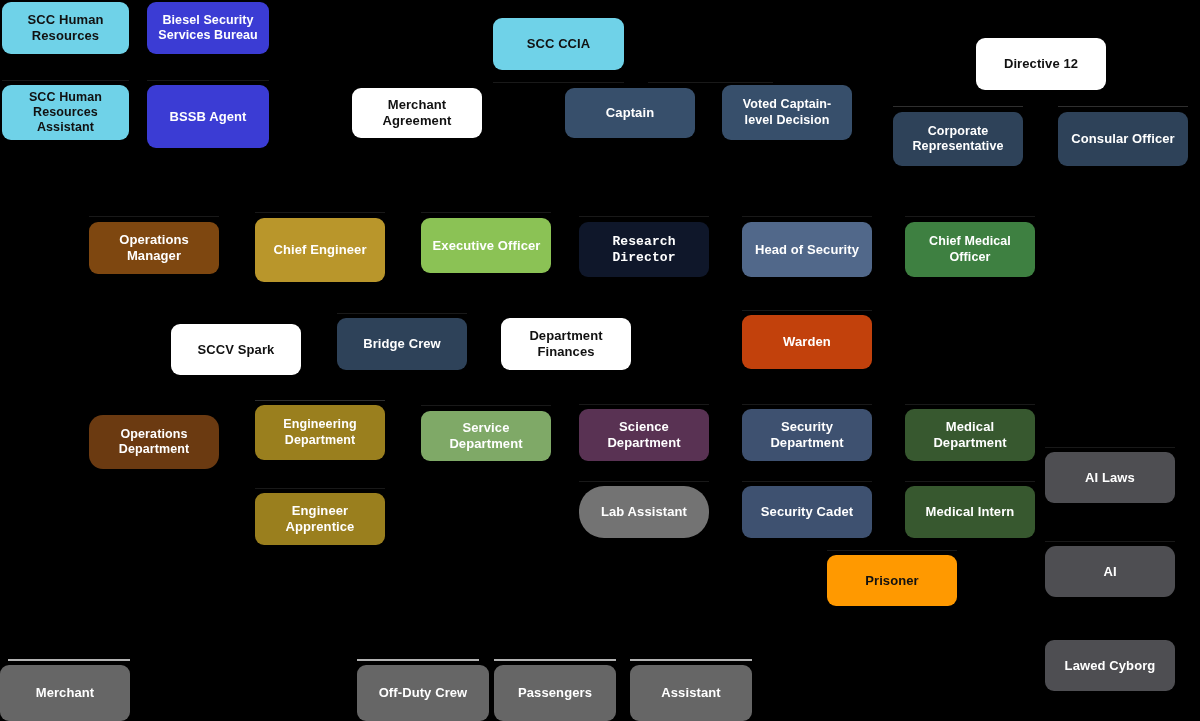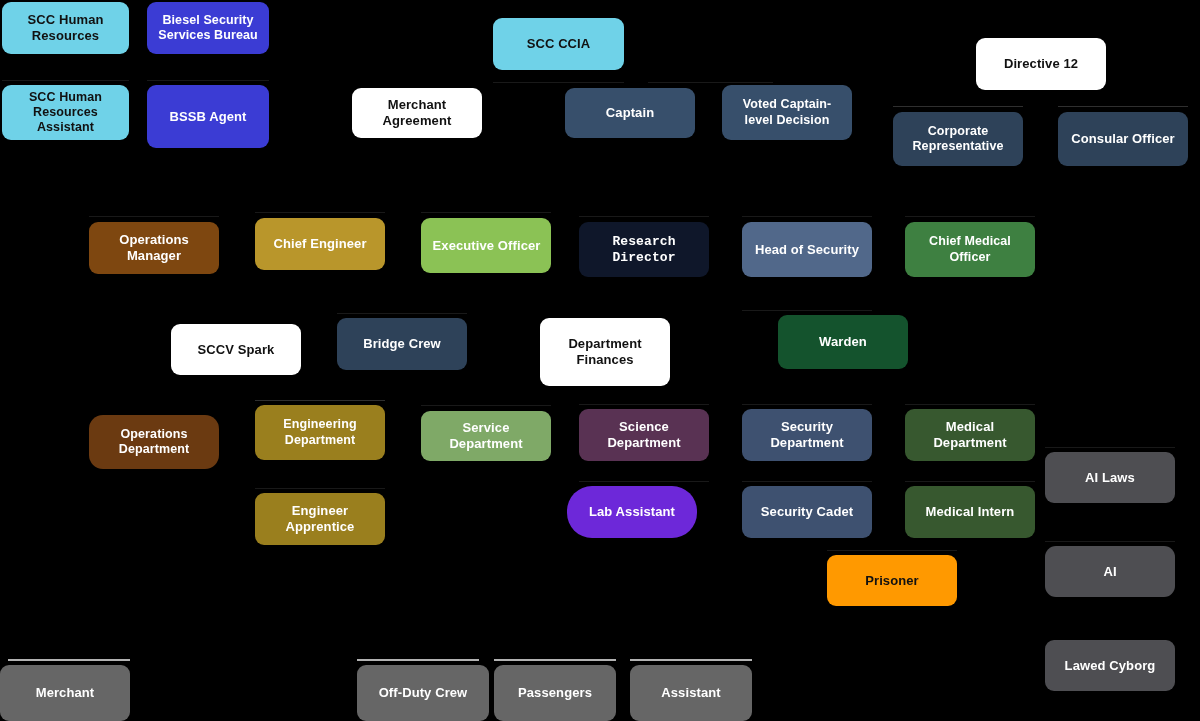--- a/index.html
+++ b/index.html
@@ -73,38 +73,38 @@
     <div class="node dark-text" style="left: 493px; top: 2px; width: 131px; height: 52px; background: rgb(111, 210, 232); margin-top: 16px;">SCC CCIA</div>
     <div class="node dark-text" style="left: 976px; top: 38px; width: 130px; height: 52px; background: rgb(255, 255, 255);">Directive 12</div>
     <div class="node dark-text small" style="left: 2px; top: 85px; width: 127px; height: 55px; background: rgb(111, 210, 232);">SCC Human Resources Assistant</div>
     <div class="node" style="left: 147px; top: 85px; width: 122px; height: 63px; background: rgb(59, 60, 212);">BSSB Agent</div>
     <div class="node dark-text" style="left: 352px; top: 88px; width: 130px; height: 50px; background: rgb(255, 255, 255);">Merchant Agreement</div>
     <div class="node" style="left: 565px; top: 88px; width: 130px; height: 50px; background: rgb(55, 79, 107);">Captain</div>
     <div class="node small" style="left: 722px; top: 85px; width: 130px; height: 55px; background: rgb(55, 79, 107);">Voted Captain-level Decision</div>
     <div class="node small" style="left: 893px; top: 112px; width: 130px; height: 54px; background: rgb(46, 66, 89);">Corporate Representative</div>
     <div class="node" style="left: 1058px; top: 112px; width: 130px; height: 54px; background: rgb(46, 66, 89);">Consular Officer</div>
     <div class="node" style="left: 89px; top: 222px; width: 130px; height: 52px; background: rgb(126, 71, 16);">Operations Manager</div>
-    <div class="node" style="left: 255px; top: 218px; width: 130px; height: 52px; background: rgb(185, 150, 43);">Chief Engineer</div>
+    <div class="node" style="left: 255px; top: 218px; width: 130px; height: 64px; background: rgb(185, 150, 43);">Chief Engineer</div>
     <div class="node" style="left: 421px; top: 218px; width: 130px; height: 55px; background: rgb(139, 194, 85); padding-left: 8px;">Executive Officer</div>
     <div class="node" style="left: 579px; top: 222px; width: 130px; height: 55px; background: #0f172a; font-family: Liberation Mono, monospace;">Research Director</div>
     <div class="node" style="left: 742px; top: 222px; width: 130px; height: 55px; background: rgb(81, 104, 138);">Head of Security</div>
     <div class="node small" style="left: 905px; top: 222px; width: 130px; height: 55px; background: rgb(62, 128, 65);">Chief Medical Officer</div>
     <div class="node dark-text" style="left: 171px; top: 324px; width: 130px; height: 51px; background: rgb(255, 255, 255);">SCCV Spark</div>
     <div class="node" style="left: 337px; top: 318px; width: 130px; height: 52px; background: rgb(46, 66, 89);">Bridge Crew</div>
-    <div class="node dark-text" style="left: 501px; top: 318px; width: 130px; height: 68px; background: rgb(255, 255, 255); margin-left: 39px;">Department Finances</div>
-    <div class="node" style="left: 742px; top: 315px; width: 130px; height: 54px; background: #14532d; margin-left: 36px;">Warden</div>
+    <div class="node dark-text" style="left: 501px; top: 318px; width: 130px; height: 52px; background: rgb(255, 255, 255);">Department Finances</div>
+    <div class="node" style="left: 742px; top: 315px; width: 130px; height: 54px; background: #c2410c;">Warden</div>
     <div class="node small" style="left: 89px; top: 415px; width: 130px; height: 54px; background: rgb(107, 58, 17); border-radius: 14px;">Operations Department</div>
     <div class="node small" style="left: 255px; top: 405px; width: 130px; height: 55px; background: rgb(154, 127, 30);">Engineering Department</div>
     <div class="node" style="left: 421px; top: 411px; width: 130px; height: 50px; background: rgb(127, 169, 103);">Service Department</div>
     <div class="node" style="left: 579px; top: 409px; width: 130px; height: 52px; background: rgb(89, 50, 83);">Science Department</div>
     <div class="node" style="left: 742px; top: 409px; width: 130px; height: 52px; background: rgb(62, 81, 112);">Security Department</div>
     <div class="node" style="left: 905px; top: 409px; width: 130px; height: 52px; background: rgb(55, 88, 47);">Medical Department</div>
     <div class="node" style="left: 1045px; top: 452px; width: 130px; height: 51px; background: rgb(78, 78, 82);">AI Laws</div>
     <div class="node" style="left: 255px; top: 493px; width: 130px; height: 52px; background: rgb(154, 127, 30);">Engineer Apprentice</div>
-    <div class="node" style="left: 567px; top: 486px; width: 130px; height: 52px; background: #6d28d9; border-radius: 25px;">Lab Assistant</div>
+    <div class="node" style="left: 579px; top: 486px; width: 130px; height: 52px; background: #737373; border-radius: 25px;">Lab Assistant</div>
     <div class="node" style="left: 742px; top: 486px; width: 130px; height: 52px; background: rgb(62, 81, 112);">Security Cadet</div>
     <div class="node" style="left: 905px; top: 486px; width: 130px; height: 52px; background: rgb(55, 88, 47);">Medical Intern</div>
     <div class="node dark-text" style="left: 827px; top: 555px; width: 130px; height: 51px; background: rgb(255, 153, 0);">Prisoner</div>
     <div class="node" style="left: 1045px; top: 546px; width: 130px; height: 51px; background: rgb(78, 78, 82); border-radius: 11px;">AI</div>
     <div class="node" style="left: 1045px; top: 640px; width: 130px; height: 51px; background: rgb(78, 78, 82);">Lawed Cyborg</div>
     <div class="node" style="left: 0px; top: 665px; width: 130px; height: 56px; background: rgb(102, 102, 102);">Merchant</div>
     <div class="node" style="left: 357px; top: 665px; width: 132px; height: 56px; background: rgb(102, 102, 102);">Off-Duty Crew</div>
     <div class="node" style="left: 494px; top: 665px; width: 122px; height: 56px; background: rgb(102, 102, 102);">Passengers</div>
     <div class="node" style="left: 630px; top: 665px; width: 122px; height: 56px; background: rgb(102, 102, 102);">Assistant</div>
   </div>

